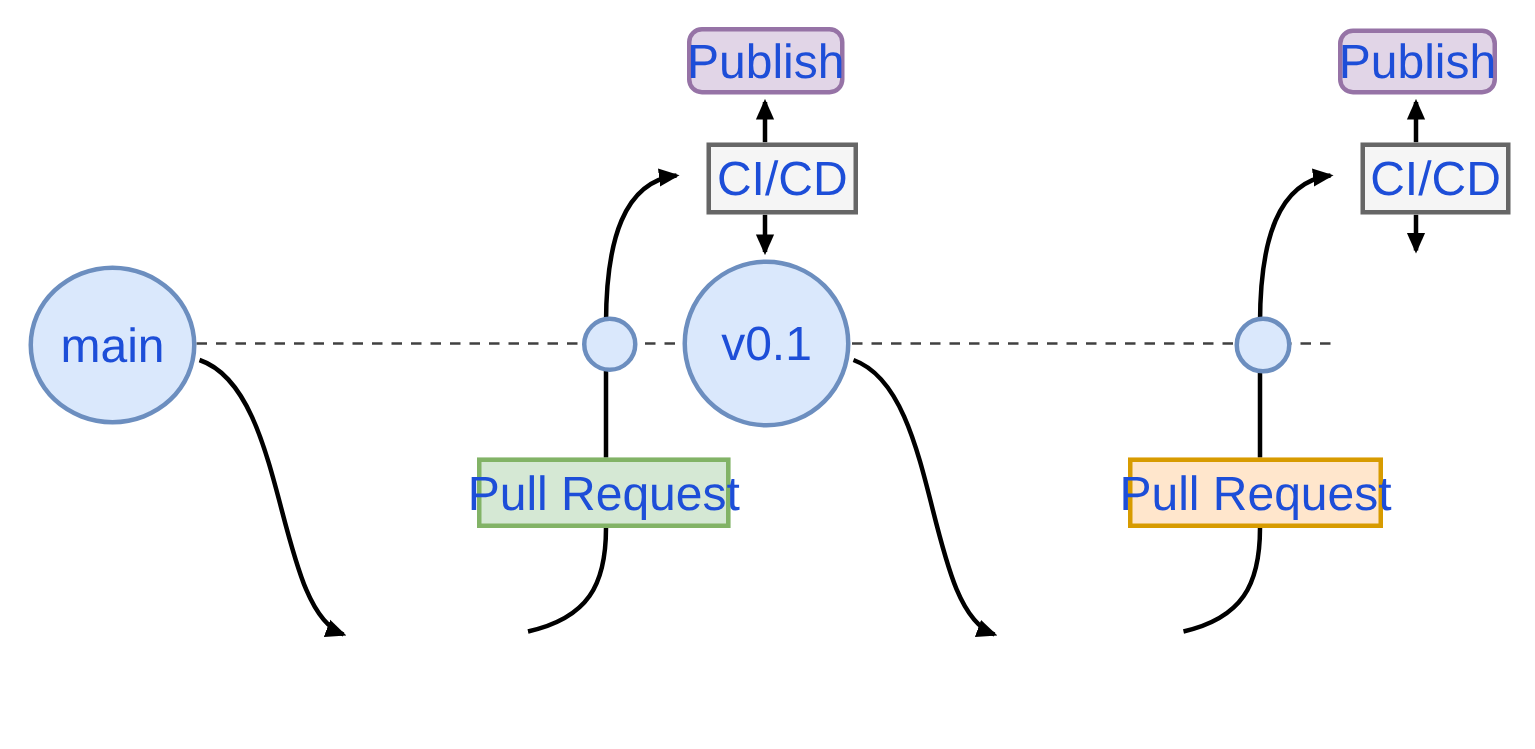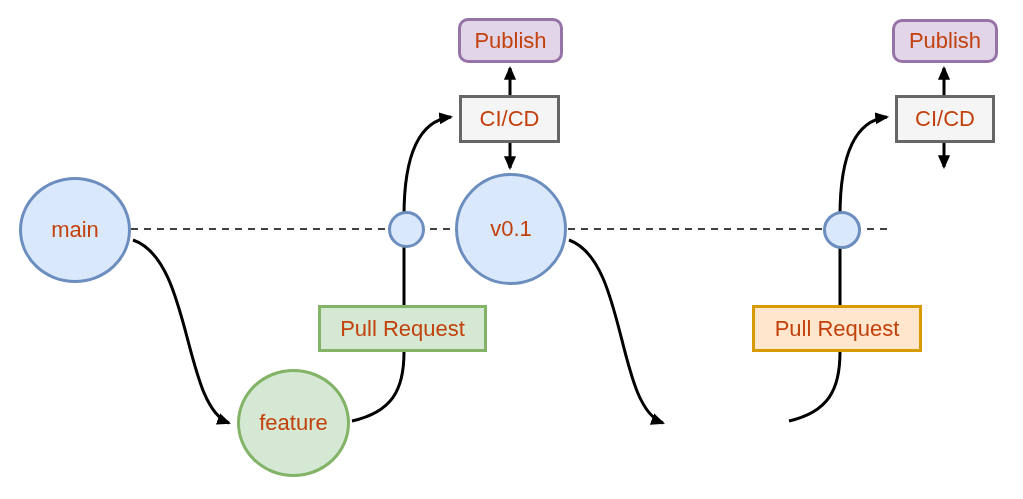--- a/index.html
+++ b/index.html
@@ -31,32 +31,32 @@
     stroke: var(--dash-stroke, #404040);
   }
   #arrowhead path { fill: var(--edge-stroke, #000); stroke: none; }
 
   .node {
     position: absolute;
     box-sizing: border-box;
     display: flex;
     align-items: center;
     justify-content: center;
-    font-size: 22px;
+    font-size: 32px;
     line-height: 1;
-    color: #c2410c;
+    color: #1d4ed8;
     text-align: center;
     white-space: nowrap;
   }
   .circle { border-radius: 50%; }
   .blue   { background: var(--blue-fill);   border: 3px solid var(--blue-stroke); }
   .green  { background: var(--green-fill);  border: 3px solid var(--green-stroke); }
   .orange { background: var(--orange-fill); border: 3px solid var(--orange-stroke); }
   .purple { background: var(--purple-fill); border: 3px solid var(--purple-stroke); border-radius: 10px; }
-  .gray   { background: var(--gray-fill);   border: 3px solid var(--gray-stroke); }
+  .gray   { background: var(--gray-fill);   border: 3px solid var(--gray-stroke); margin-left: 12px; }
 
   .n-main        { left: 19px;  top: 177px; width: 112px; height: 106px; }
   .n-feature     { left: 237px; top: 369px; width: 113px; height: 108px; }
   .n-bugfix      { left: 671px; top: 368px; width: 117px; height: 114px; }
   .n-v01         { left: 455px; top: 173px; width: 112px; height: 112px; }
   .n-v02         { left: 888px; top: 172px; width: 115px; height: 109px; }
   .n-merge-left  { left: 388px; top: 211px; width: 37px;  height: 37px; }
   .n-merge-right { left: 823px; top: 211px; width: 38px;  height: 38px; }
   .n-publish-l   { left: 458px; top: 18px;  width: 105px; height: 45px; }
   .n-publish-r   { left: 892px; top: 19px;  width: 106px; height: 44px; }
@@ -98,23 +98,20 @@
 
   <div class="node circle blue n-merge-left"></div>
 
   <div class="node circle blue n-v01">
     <span>v0.1</span>
   </div>
 
   <div class="node circle blue n-merge-right"></div>
 
 
-  <div class="node circle green n-feature">
-    <span>feature</span>
-  </div>
 
 
   <div class="node purple n-publish-l">
     <span>Publish</span>
   </div>
 
   <div class="node gray n-cicd-l">
     <span>CI/CD</span>
   </div>
 

